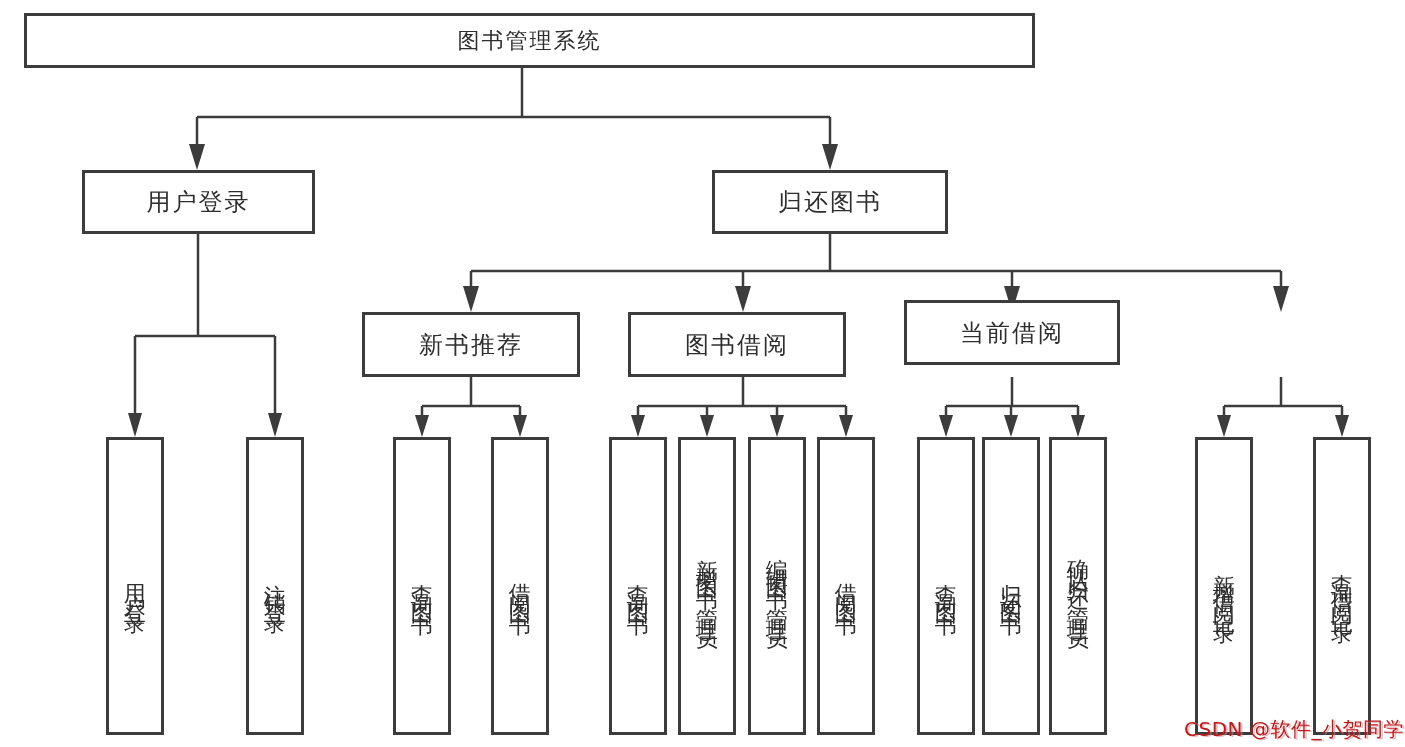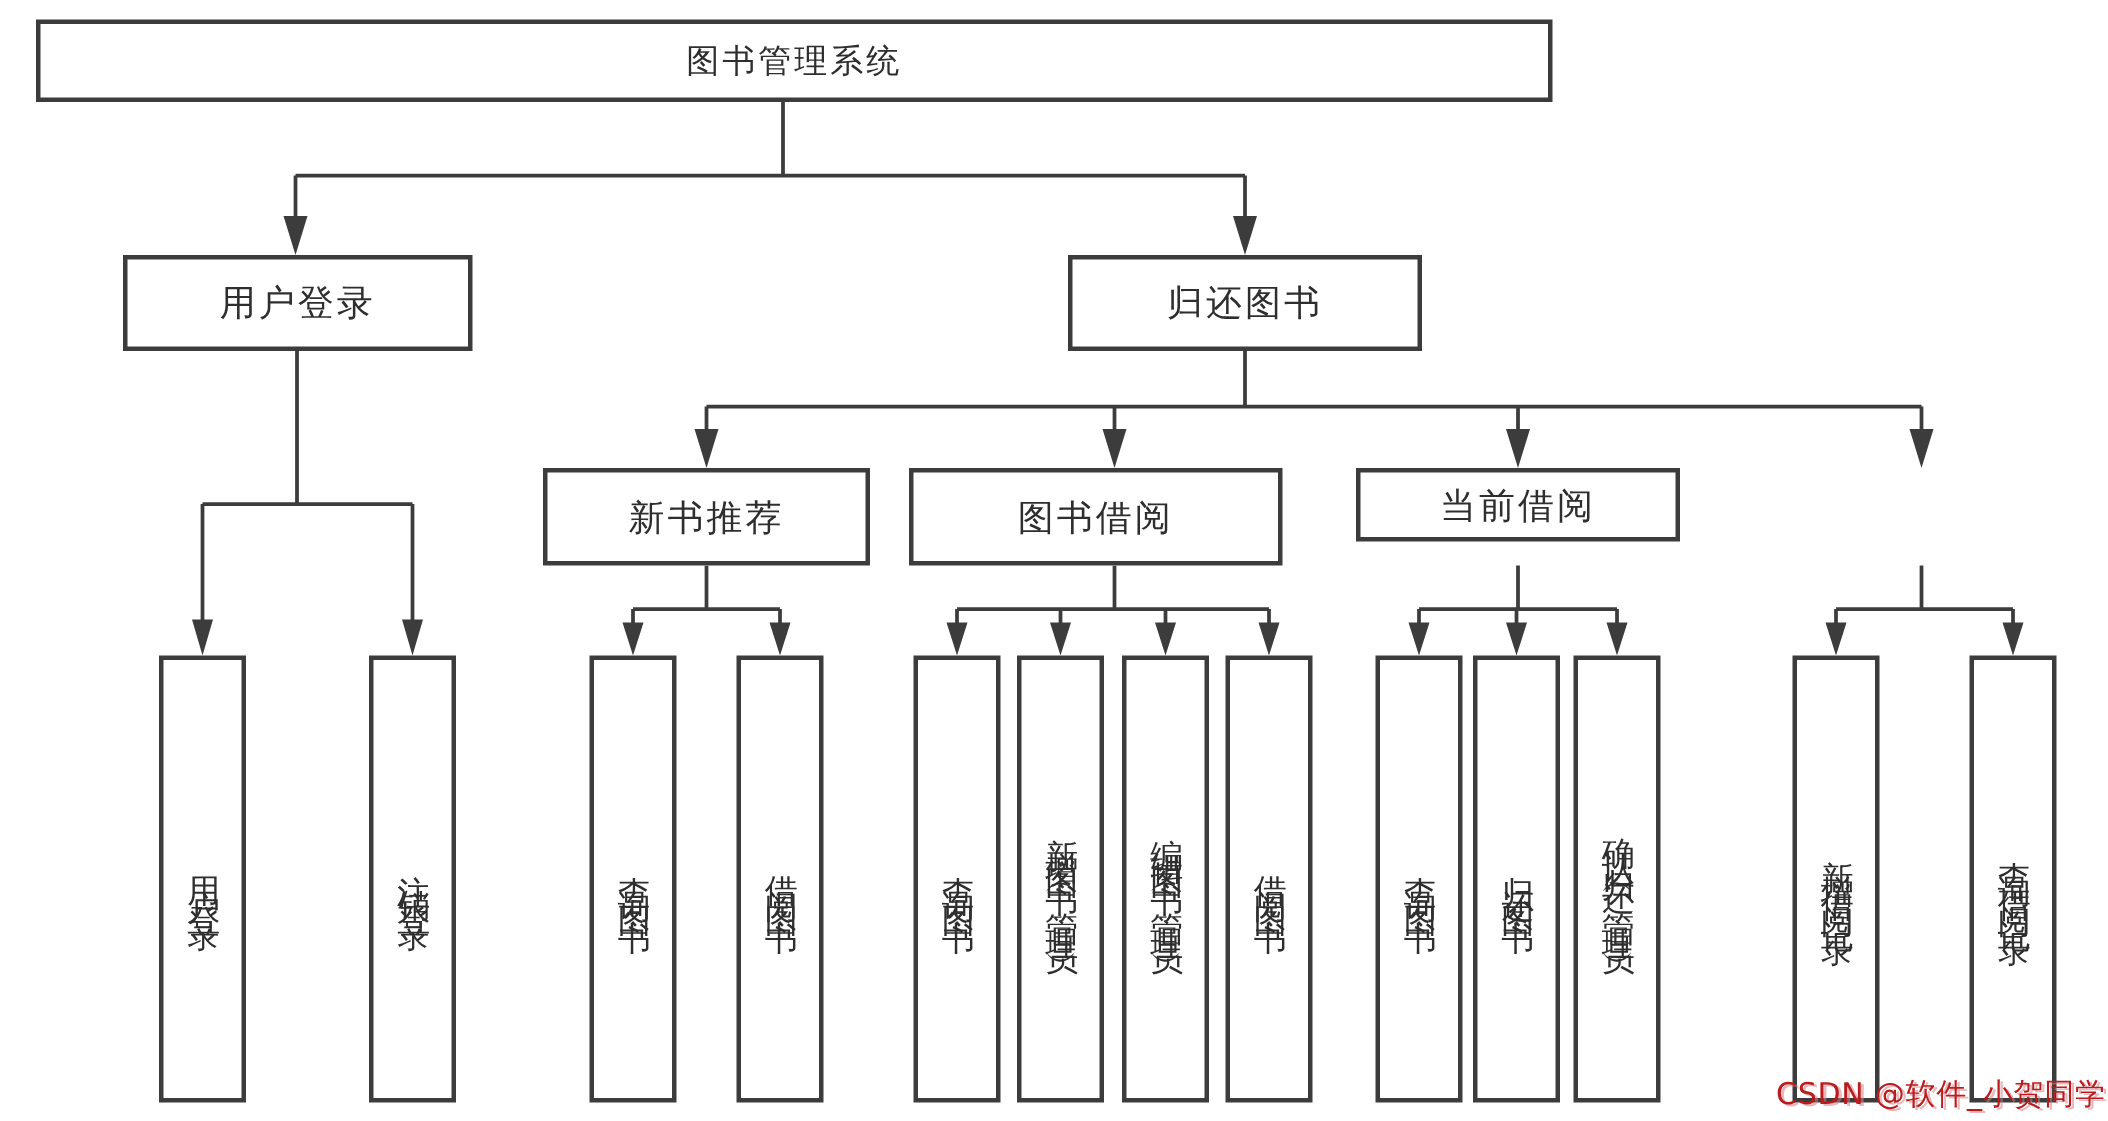--- a/index.html
+++ b/index.html
@@ -76,22 +76,22 @@
              M1071 415 L1085 415 L1078 437 Z
              M1217 415 L1231 415 L1224 437 Z  M1335 415 L1349 415 L1342 437 Z"></path>
   </svg>
 
   <div class="node lvl1" style="left:12px; top:13px; width:1011px; height:55px;margin-left:12px;">图书管理系统</div>
 
   <div class="node lvl2" style="left:82px; top:170px; width:233px; height:64px;">用户登录</div>
   <div class="node lvl2" style="left:712px; top:170px; width:236px; height:64px;">归还图书</div>
 
   <div class="node lvl3" style="left:362px; top:312px; width:218px; height:65px;">新书推荐</div>
-  <div class="node lvl3" style="left:606px; top:312px; width:249px; height:65px;">图书借阅</div>
-  <div class="node lvl3" style="left:904px; top:312px; width:216px; height:49px;">当前借阅</div>
+  <div class="node lvl3" style="left:628px; top:312px; width:218px; height:65px;">图书借阅</div>
+  <div class="node lvl3" style="left:904px; top:300px; width:216px; height:65px;">当前借阅</div>
 
   <div class="node leaf" style="left:106px; top:437px; width:58px; height:298px;">
     <span>用户登录</span>
   </div>
   <div class="node leaf" style="left:246px; top:437px; width:58px; height:298px;">
     <span>注销登录</span>
   </div>
 
   <div class="node leaf" style="left:393px; top:437px; width:58px; height:298px;">
     <span>查询图书</span>

